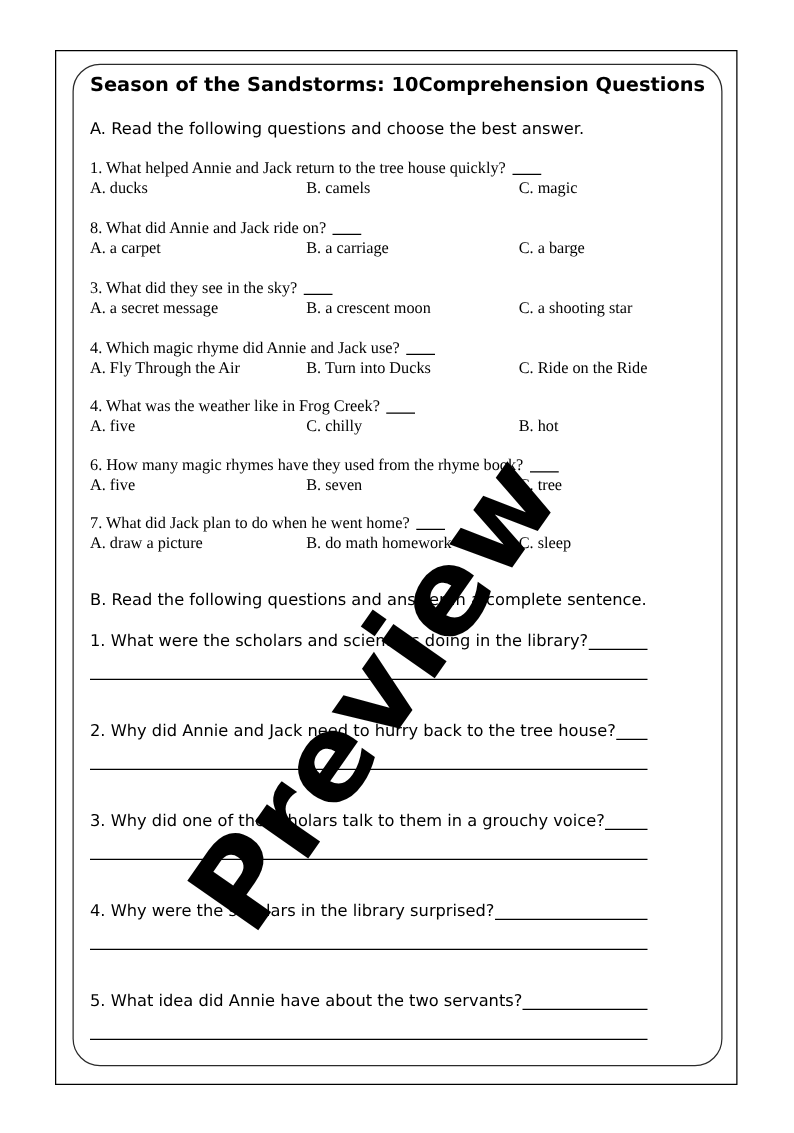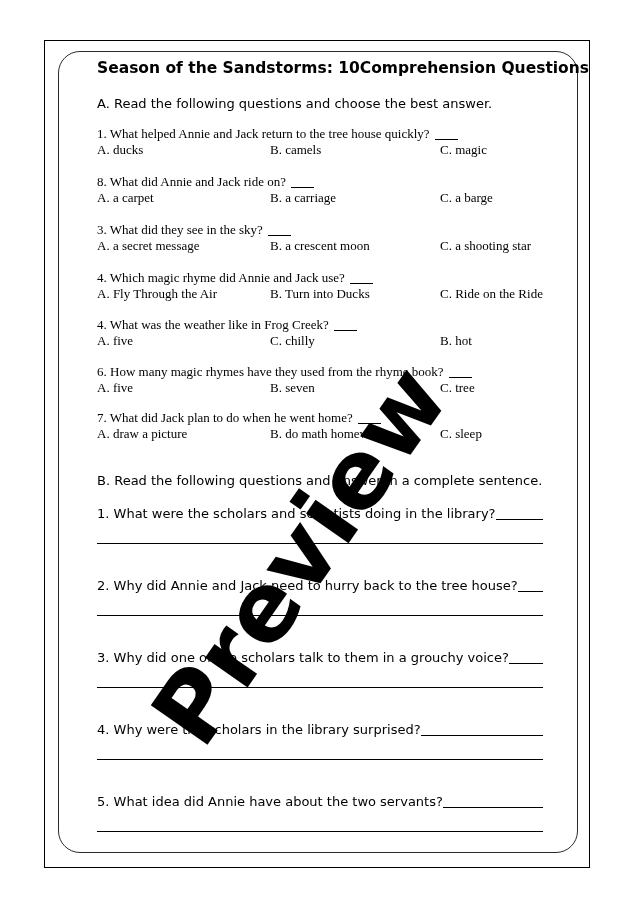--- a/index.html
+++ b/index.html
@@ -26,21 +26,20 @@
     border-radius: 22px;
     background: #ffffff;
   }
   .content {
     position: absolute;
     left: 58px; top: 51px;
     width: 488px;
     padding: 9px 14px 0 14px;
     font-size: 13px;
     line-height: 16px;
-    margin-left: 25px;
   }
   .title-row {
     display: flex;
     justify-content: space-between;
     font-weight: bold;
     font-size: 15.5px;
     line-height: 17px;
     white-space: nowrap;
   }
   .intro-a { margin-top: 19px; }

